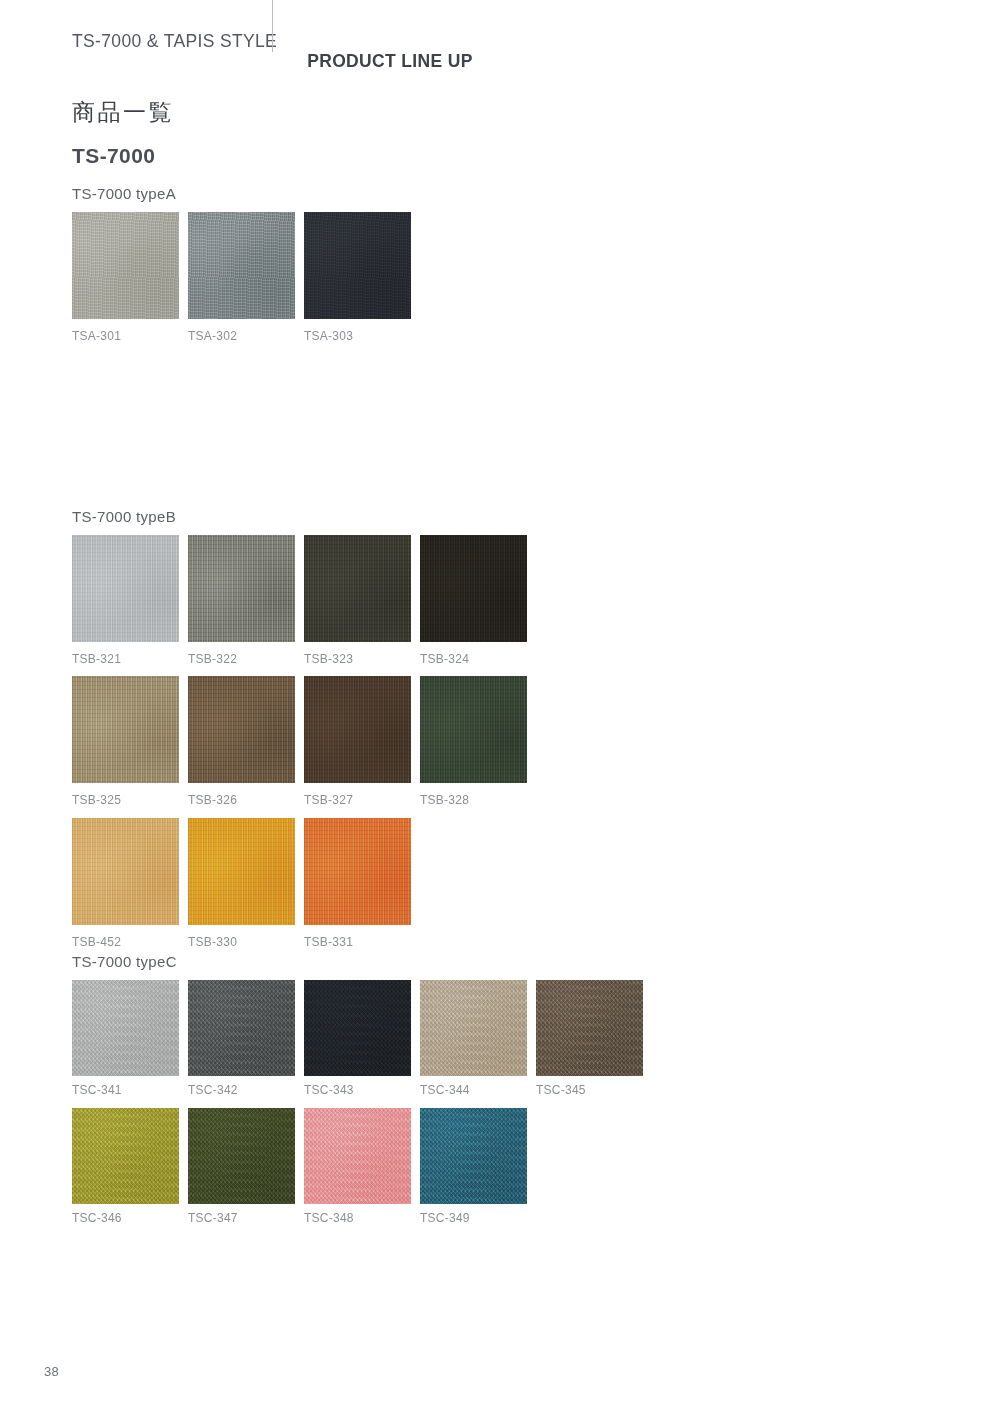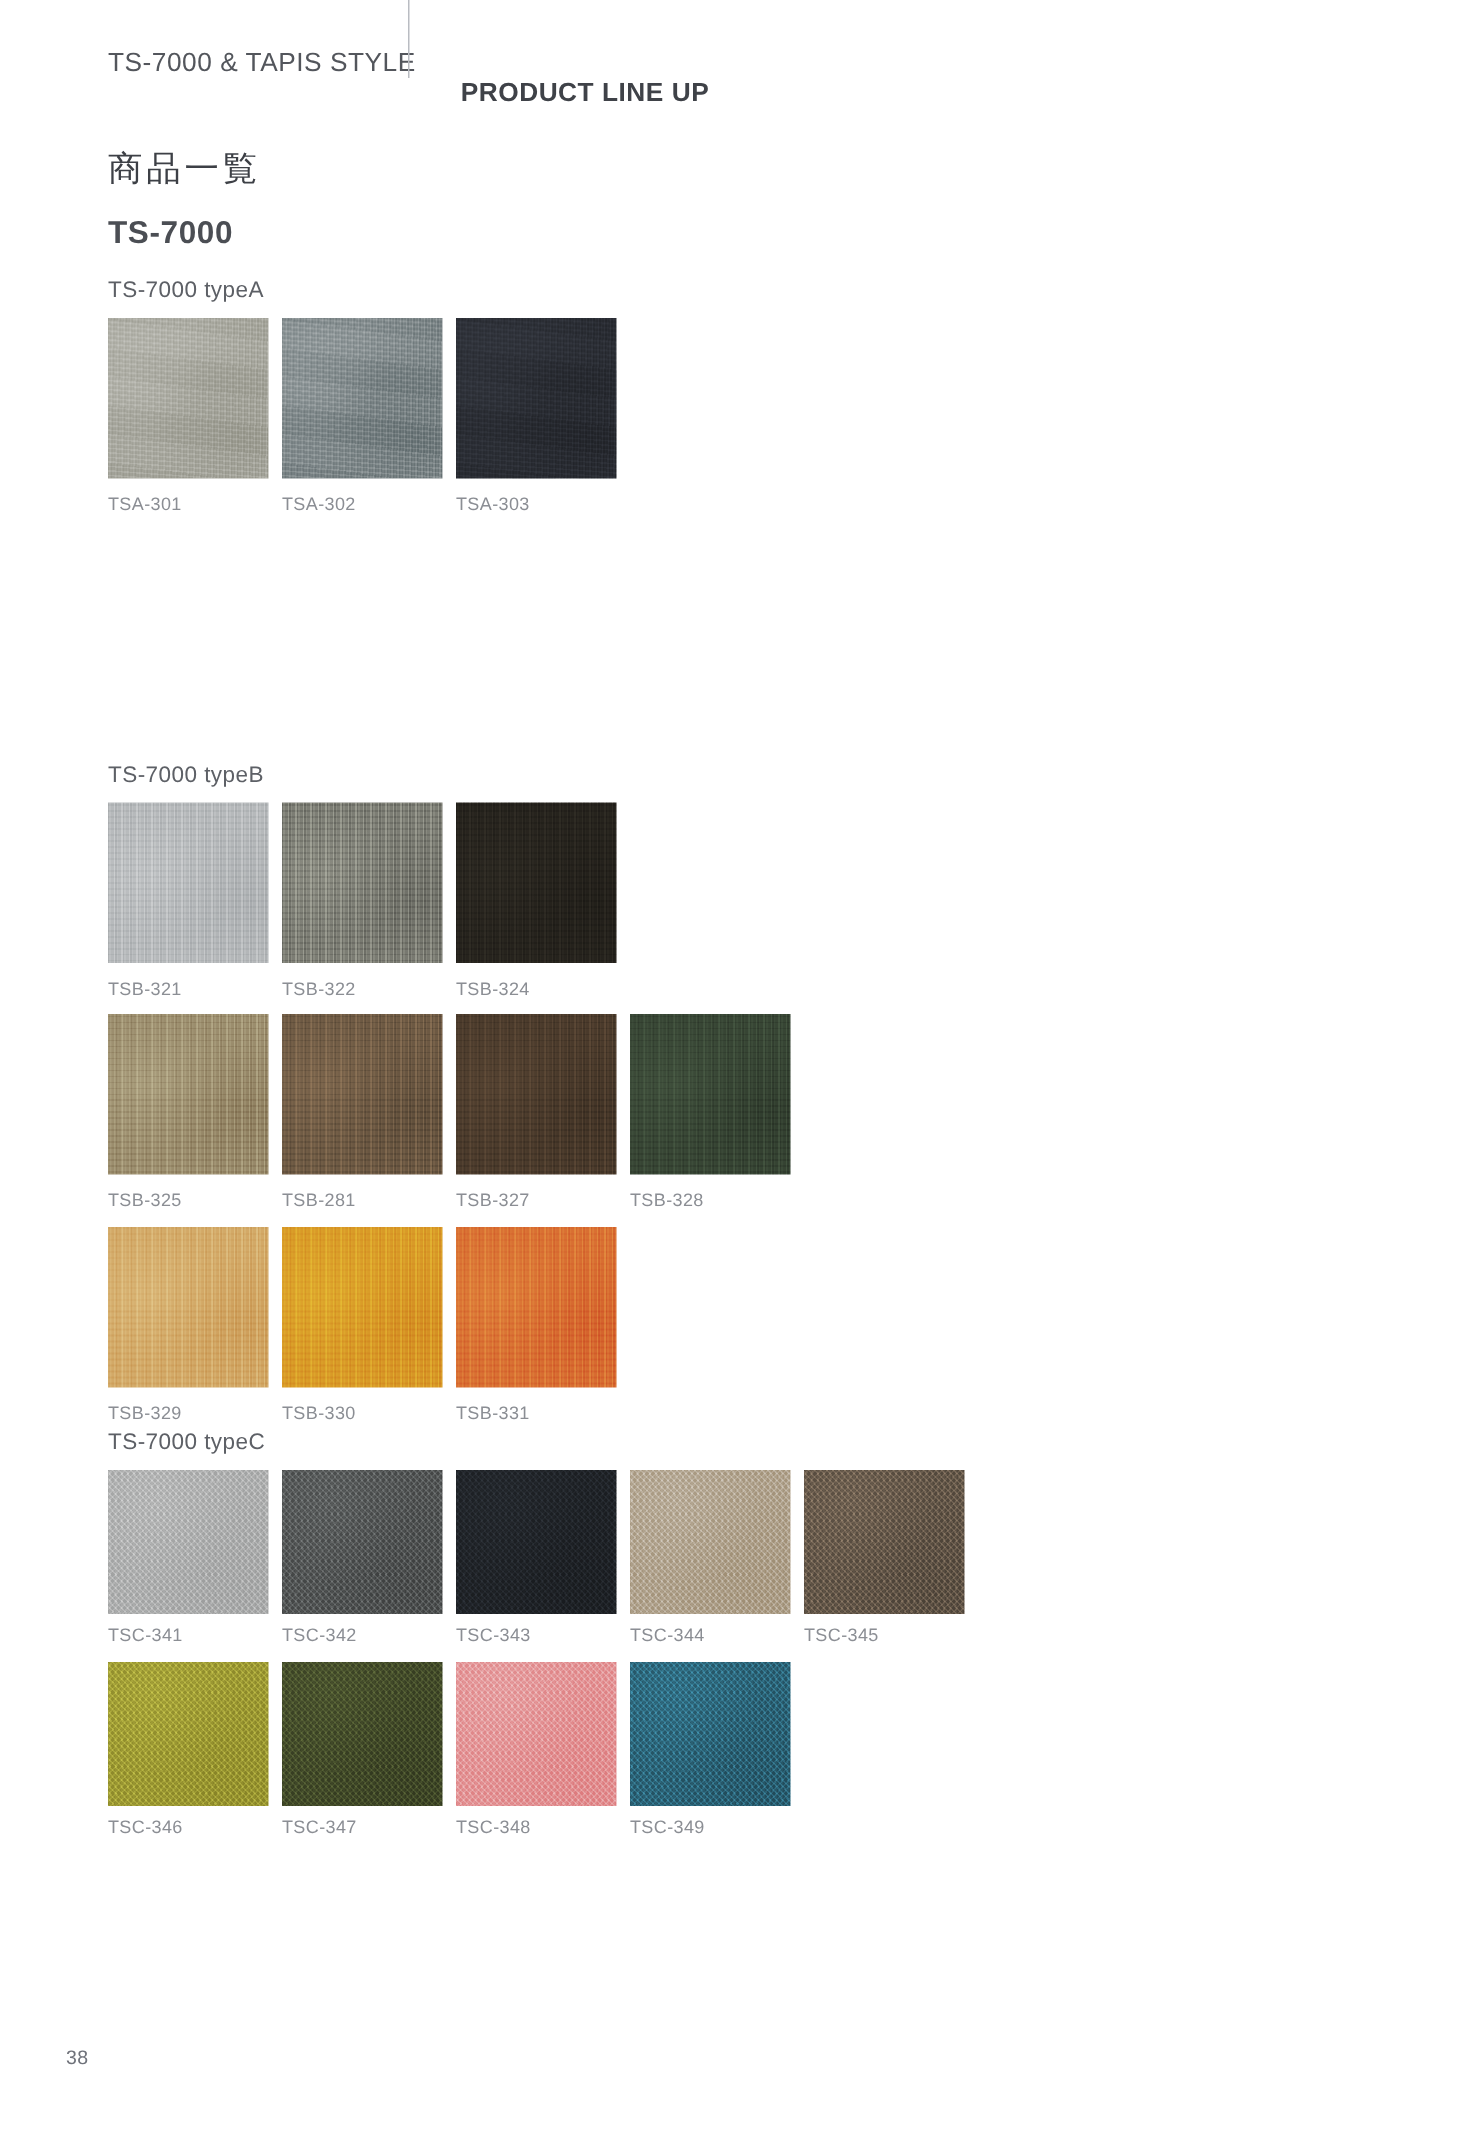--- a/index.html
+++ b/index.html
@@ -195,46 +195,50 @@
         <div class="swatch-row">
           <div class="swatch-cell">
             <div class="swatch tex-b" style="background: rgb(182, 185, 187);"></div>
             <div class="swatch-label">TSB-321</div>
           </div>
           <div class="swatch-cell">
             <div class="swatch tex-b" style="background: rgb(124, 125, 116);"></div>
             <div class="swatch-label">TSB-322</div>
           </div>
           <div class="swatch-cell">
+            <div class="swatch tex-b" style="background: rgb(58, 58, 49);"></div>
+            <div class="swatch-label">TSB-323</div>
+          </div>
+          <div class="swatch-cell">
             <div class="swatch tex-b" style="background: rgb(38, 35, 29);"></div>
             <div class="swatch-label">TSB-324</div>
           </div>
         </div>
         <div class="swatch-row" style="margin-top: 10px;">
           <div class="swatch-cell">
             <div class="swatch tex-b" style="background: rgb(155, 141, 109);"></div>
             <div class="swatch-label">TSB-325</div>
           </div>
           <div class="swatch-cell">
             <div class="swatch tex-b" style="background: rgb(109, 89, 67);"></div>
-            <div class="swatch-label">TSB-281</div>
+            <div class="swatch-label">TSB-326</div>
           </div>
           <div class="swatch-cell">
             <div class="swatch tex-b" style="background: rgb(74, 58, 43);"></div>
             <div class="swatch-label">TSB-327</div>
           </div>
           <div class="swatch-cell">
             <div class="swatch tex-b" style="background: rgb(55, 69, 52);"></div>
             <div class="swatch-label">TSB-328</div>
           </div>
         </div>
         <div class="swatch-row" style="margin-top: 10px;">
           <div class="swatch-cell">
             <div class="swatch tex-b" style="background: rgb(211, 169, 103);"></div>
-            <div class="swatch-label">TSB-329</div>
+            <div class="swatch-label">TSB-452</div>
           </div>
           <div class="swatch-cell">
             <div class="swatch tex-b" style="background: rgb(217, 154, 39);"></div>
             <div class="swatch-label">TSB-330</div>
           </div>
           <div class="swatch-cell">
             <div class="swatch tex-b" style="background: rgb(217, 111, 50);"></div>
             <div class="swatch-label">TSB-331</div>
           </div>
         </div>

